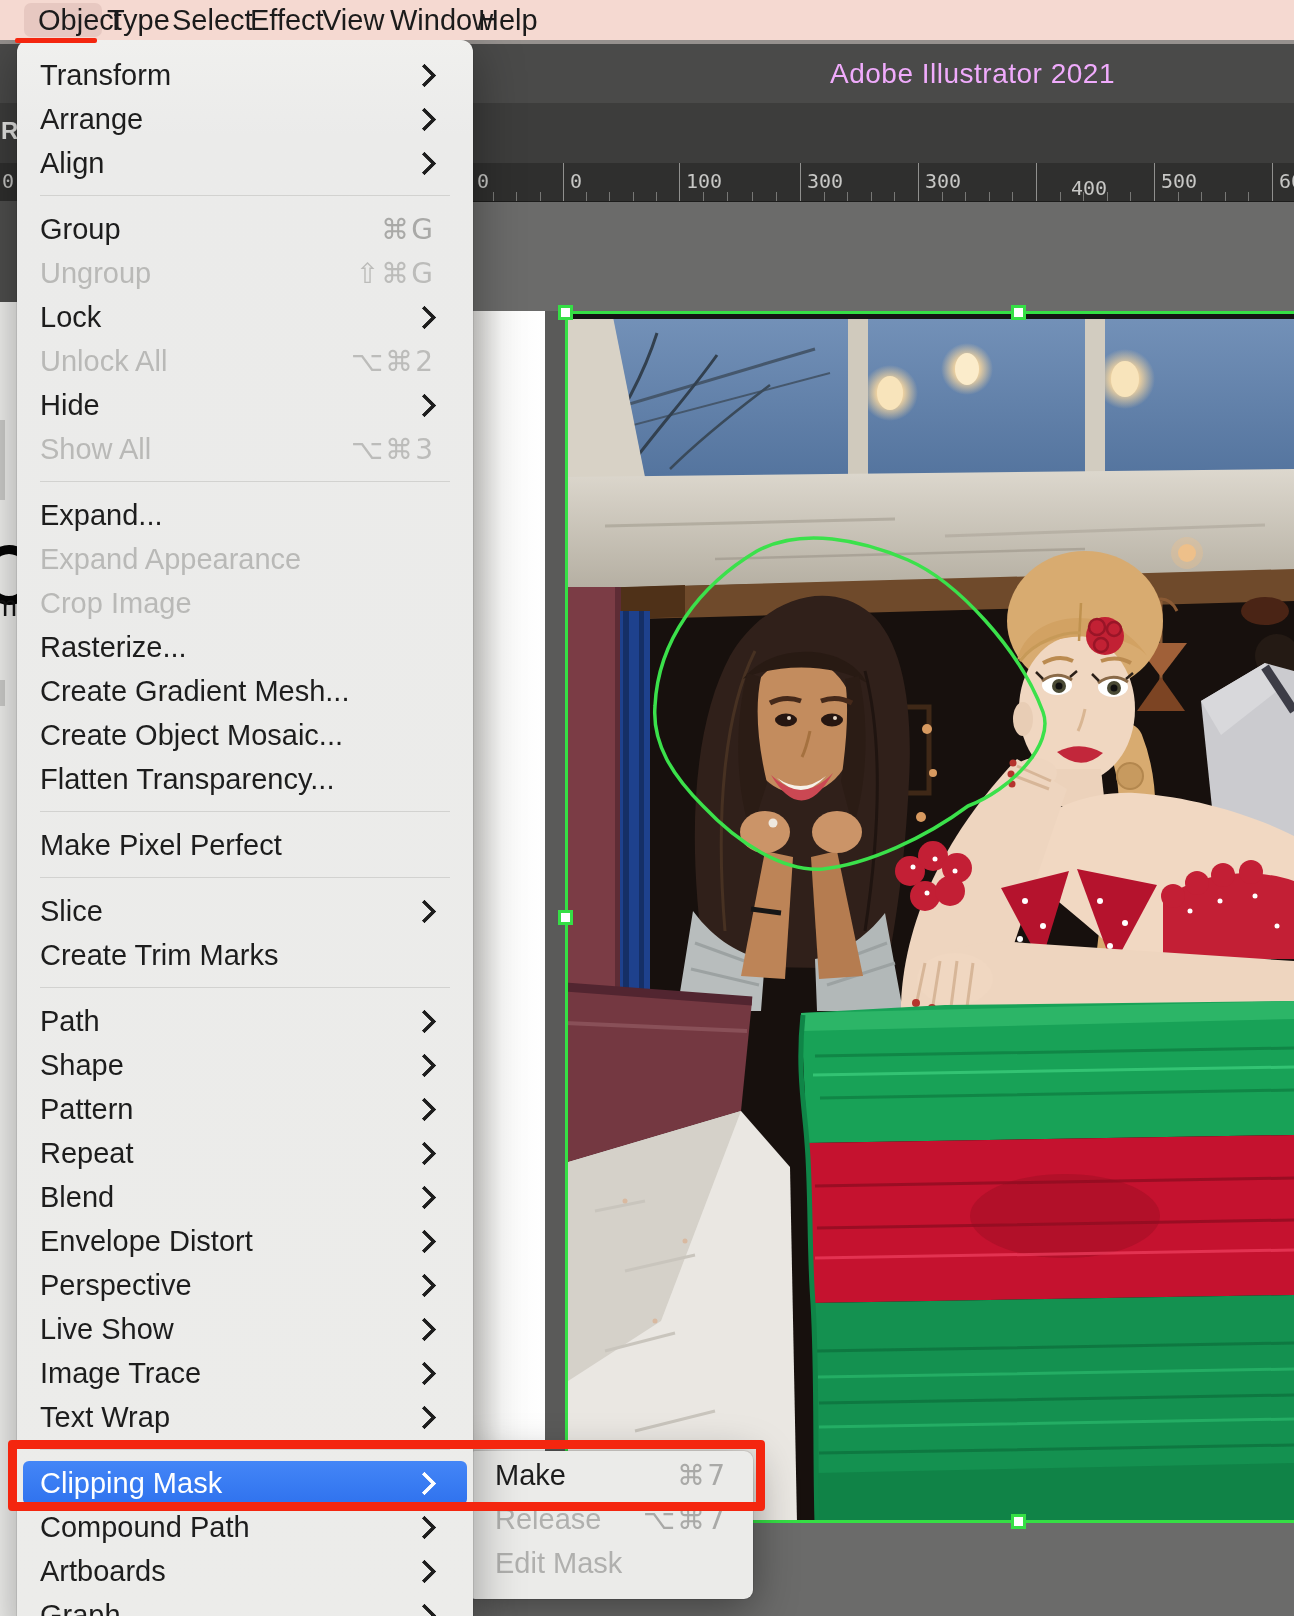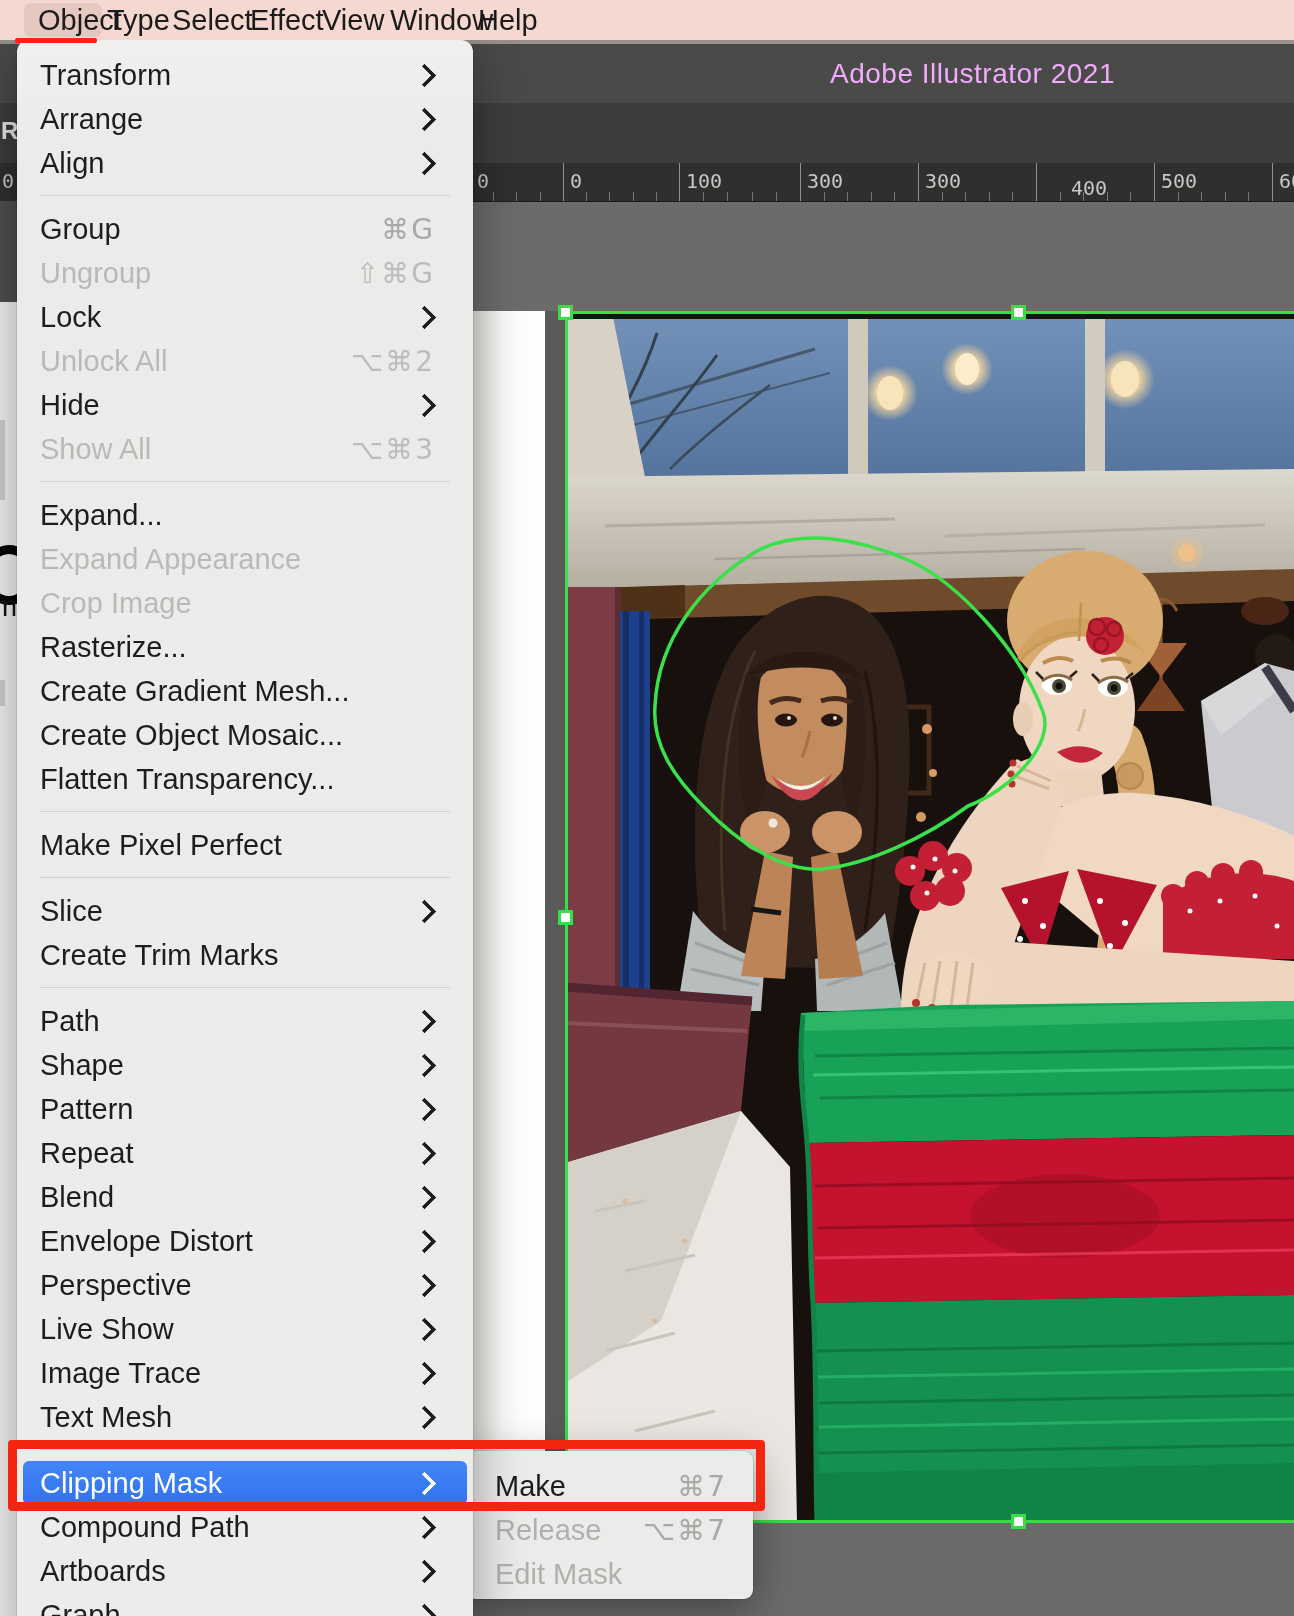--- a/index.html
+++ b/index.html
@@ -90,21 +90,21 @@
   .menu-item.hl .chev{border-color:#ffffff;}
   .menu-divider{height:1px;background:#d2d2d0;margin:10px 23px 11px 23px;}
   
   .submenu-panel{
     position:absolute;left:466px;top:1451px;width:287px;height:148px;z-index:40;
     background:#ebebe9;border-radius:9px;
     box-shadow:0 10px 44px rgba(0,0,0,.4), 0 0 0 1px rgba(0,0,0,.08);
     padding-top:8px;box-sizing:border-box;
   }
   .sub-item{
-    height:44px;display:flex;align-items:flex-end;
+    height:44px;display:flex;align-items:flex-start;
     padding:0 26px 0 29px;font-size:29px;color:#1d1d1d;white-space:nowrap;
   }
   .sub-item .lbl{flex:1 1 auto;}
   .sub-item.disabled{color:#b0b0ae;}
   .sub-item .sc{font-family:"DejaVu Sans",sans-serif;font-size:28px;color:#a9a9a7;letter-spacing:2px;}
   
   .annot-rect{
     position:absolute;left:8px;top:1440px;width:757px;height:71px;z-index:60;
     border:9px solid var(--annot-red);border-radius:4px;box-sizing:border-box;
     pointer-events:none;
@@ -525,21 +525,21 @@
     </div>
     <div class="menu-item">
       <span class="lbl">Live Show</span>
       <span class="chev"></span>
     </div>
     <div class="menu-item">
       <span class="lbl">Image Trace</span>
       <span class="chev"></span>
     </div>
     <div class="menu-item">
-      <span class="lbl">Text Mesh</span>
+      <span class="lbl">Text Wrap</span>
       <span class="chev"></span>
     </div>
     <div class="menu-divider"></div>
     <div class="menu-item hl">
       <span class="lbl">Clipping Mask</span>
       <span class="chev"></span>
     </div>
     <div class="menu-item">
       <span class="lbl">Compound Path</span>
       <span class="chev"></span>

